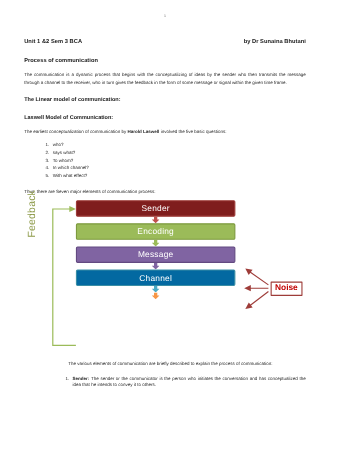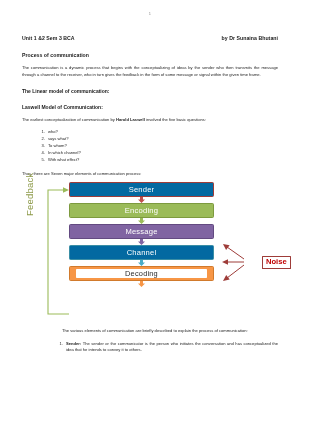--- a/index.html
+++ b/index.html
@@ -117,21 +117,21 @@
     height: 15px;
     border-radius: 1.5px;
     display: flex;
     align-items: center;
     justify-content: center;
     font-size: 7.6px;
     color: #ffffff;
     letter-spacing: 0.2px;
     box-sizing: border-box;
   }
-  .node.sender   { background: #0369a1; border: 0.7px solid #9e3c39; }
+  .node.sender   { background: #7f1d1d; border: 0.7px solid #9e3c39; }
   .node.encoding { background: #9bbb59; border: 0.7px solid #7d9a3f; }
   .node.message  { background: #8064a2; border: 0.7px solid #634a81; }
   .node.channel  { background: #0369a1; border: 0.7px solid #3a8ea5; }
   .node.decoding { background: #f79646; border: 0.7px solid #d17a2c; padding: 1.6px 6px; }
   .node.reciever { background: #953735; border: 0.7px solid #7a2b29; padding: 1.6px 6px; }
   .node.decoding .inner,
   .node.reciever .inner {
     background: #ffffff;
     width: 100%;
     height: 100%;
@@ -162,21 +162,20 @@
     left: 28px;
     top: 14px;
     border: 0.8px solid #9e3c39;
     background: #ffffff;
     color: #c00000;
     font-size: 7.6px;
     font-weight: bold;
     padding: 1.2px 3px;
     border-radius: 0.5px;
     line-height: 1.1;
-    margin-left: 16px;
   }
   .noise-arrows {
     position: absolute;
     left: 0;
     top: 0;
   }
 
   .closing-text {
     font-size: 4.1px;
     line-height: 1.62;
@@ -271,23 +270,20 @@
       <div class="node channel">
         <span>Channel</span>
       </div>
 
       <div class="connector">
         <svg width="7" height="6" viewBox="0 0 7 6">
           <polygon points="2,0 5,0 5,2.6 7,2.6 3.5,6 0,2.6 2,2.6" fill="#4bacc6"></polygon>
         </svg>
       </div>
 
-      <div class="node decoding">
-        <div class="inner">Decoding</div>
-      </div>
 
       <div class="connector">
         <svg width="7" height="6" viewBox="0 0 7 6">
           <polygon points="2,0 5,0 5,2.6 7,2.6 3.5,6 0,2.6 2,2.6" fill="#f79646"></polygon>
         </svg>
       </div>
 
 
     </div>
 

